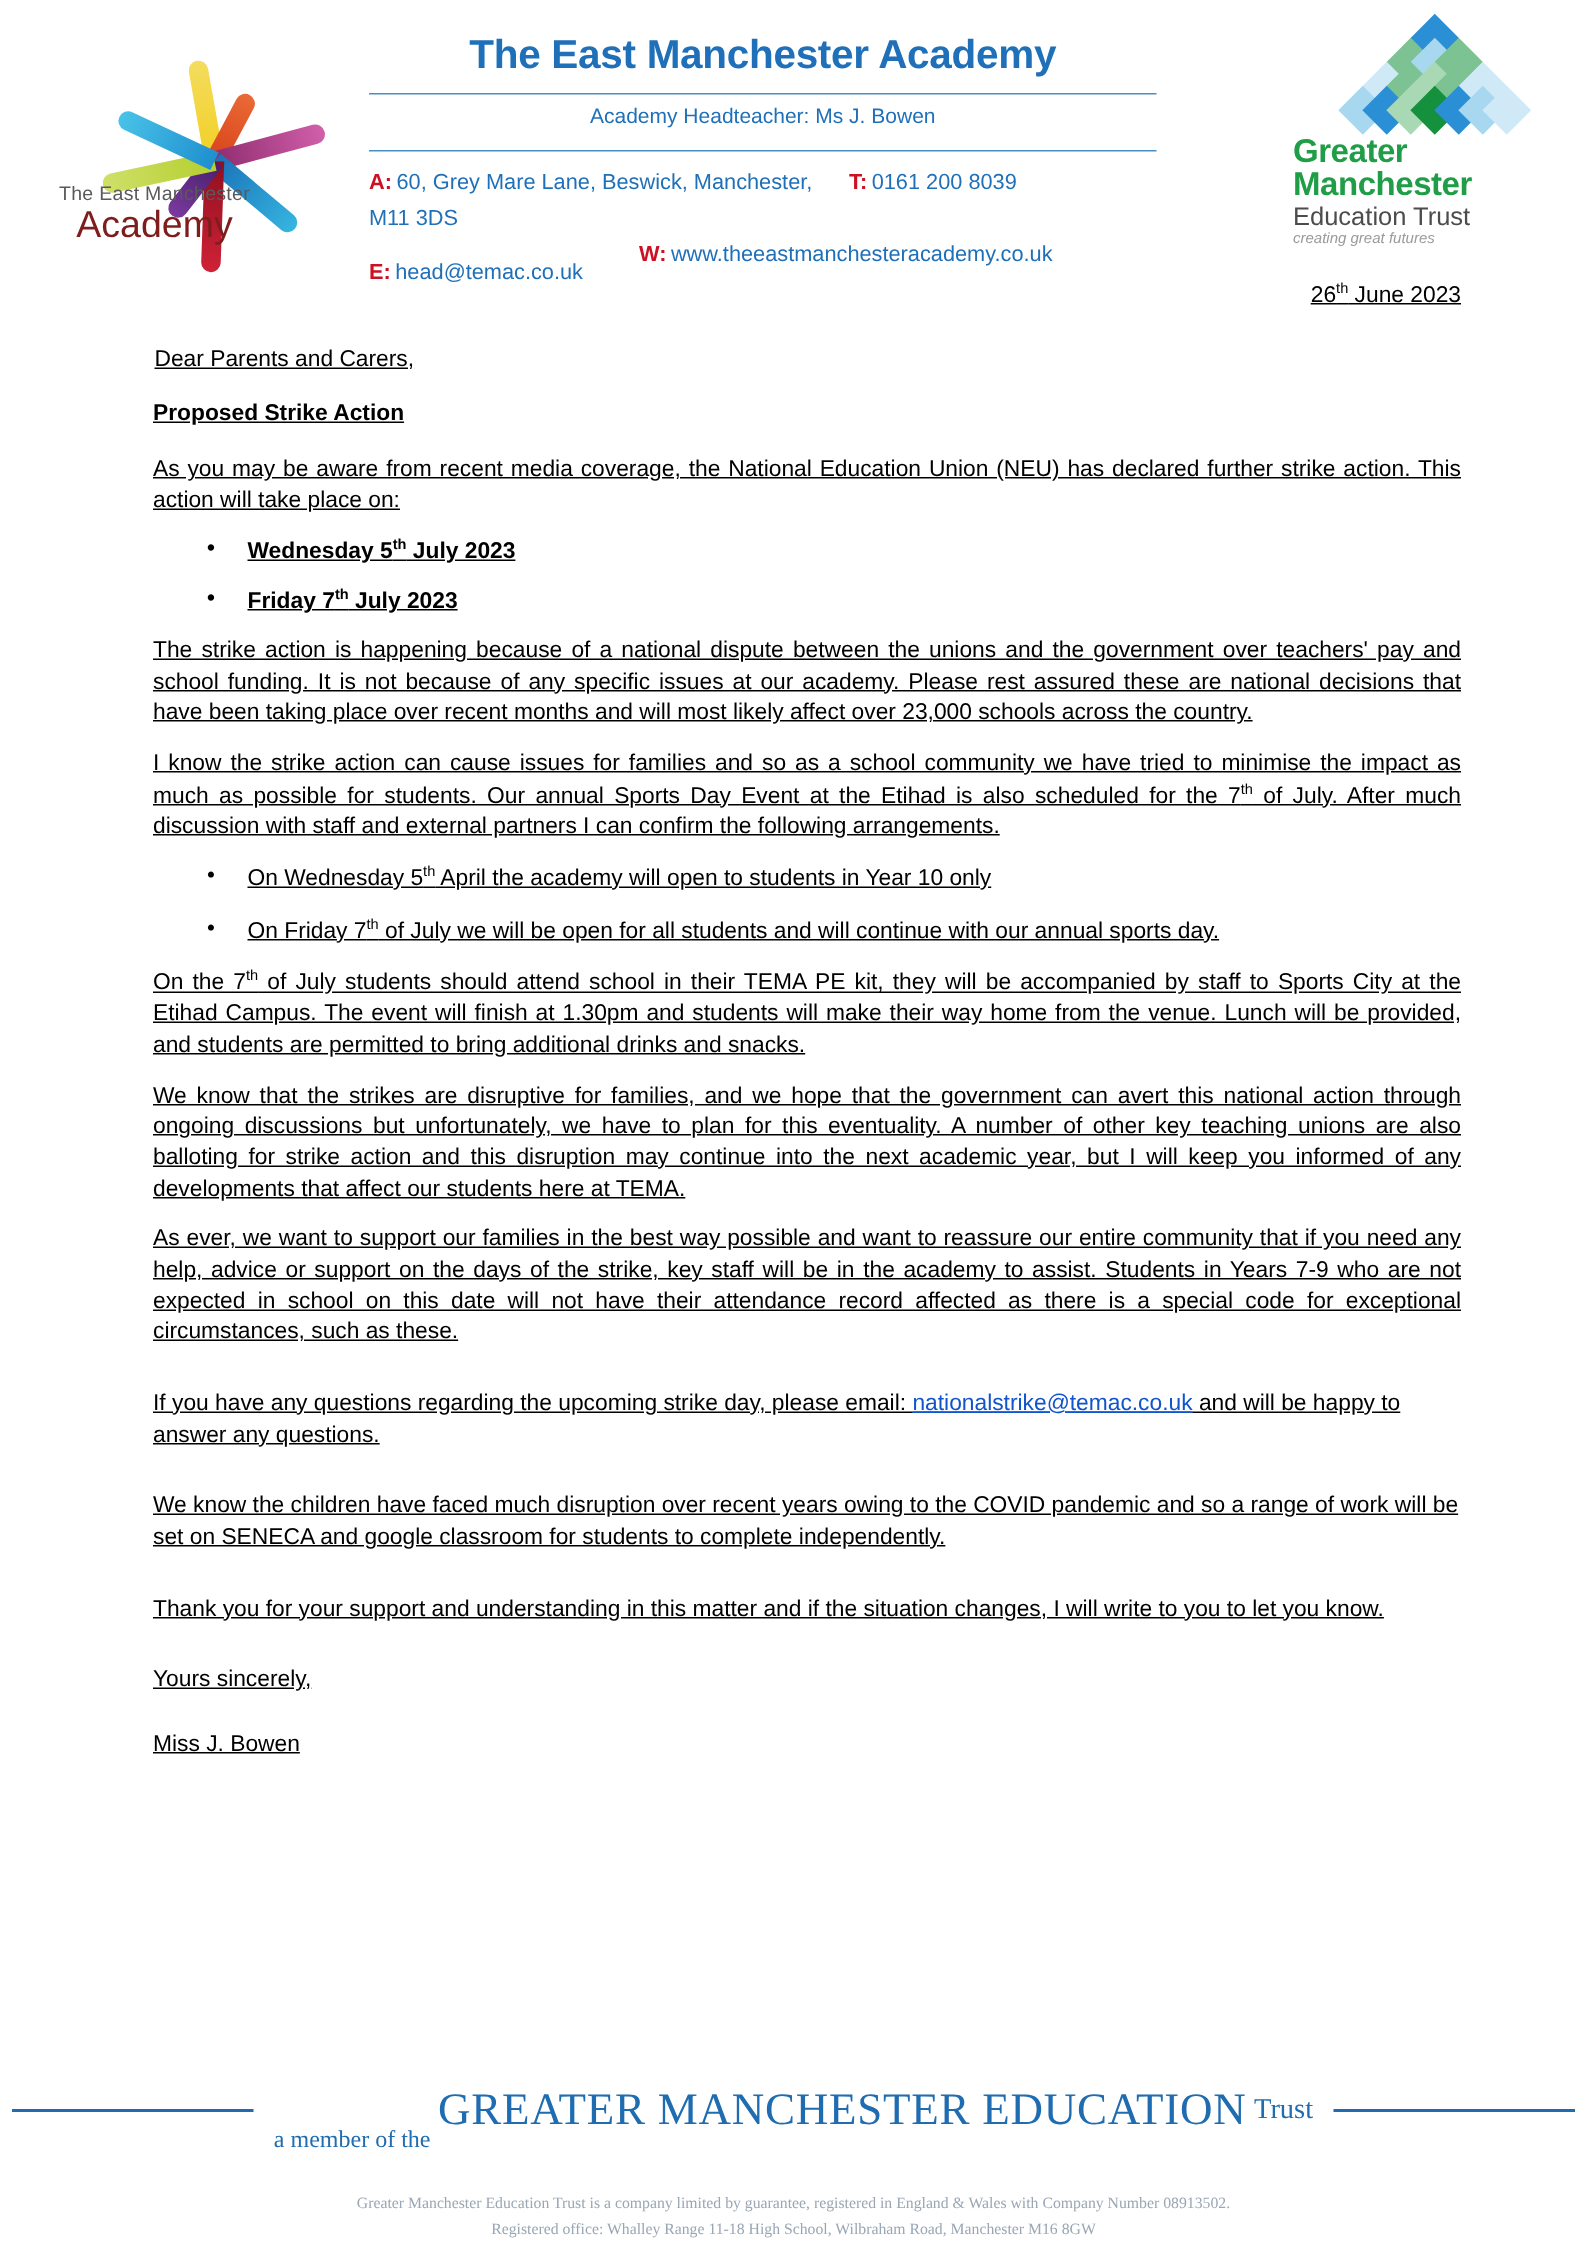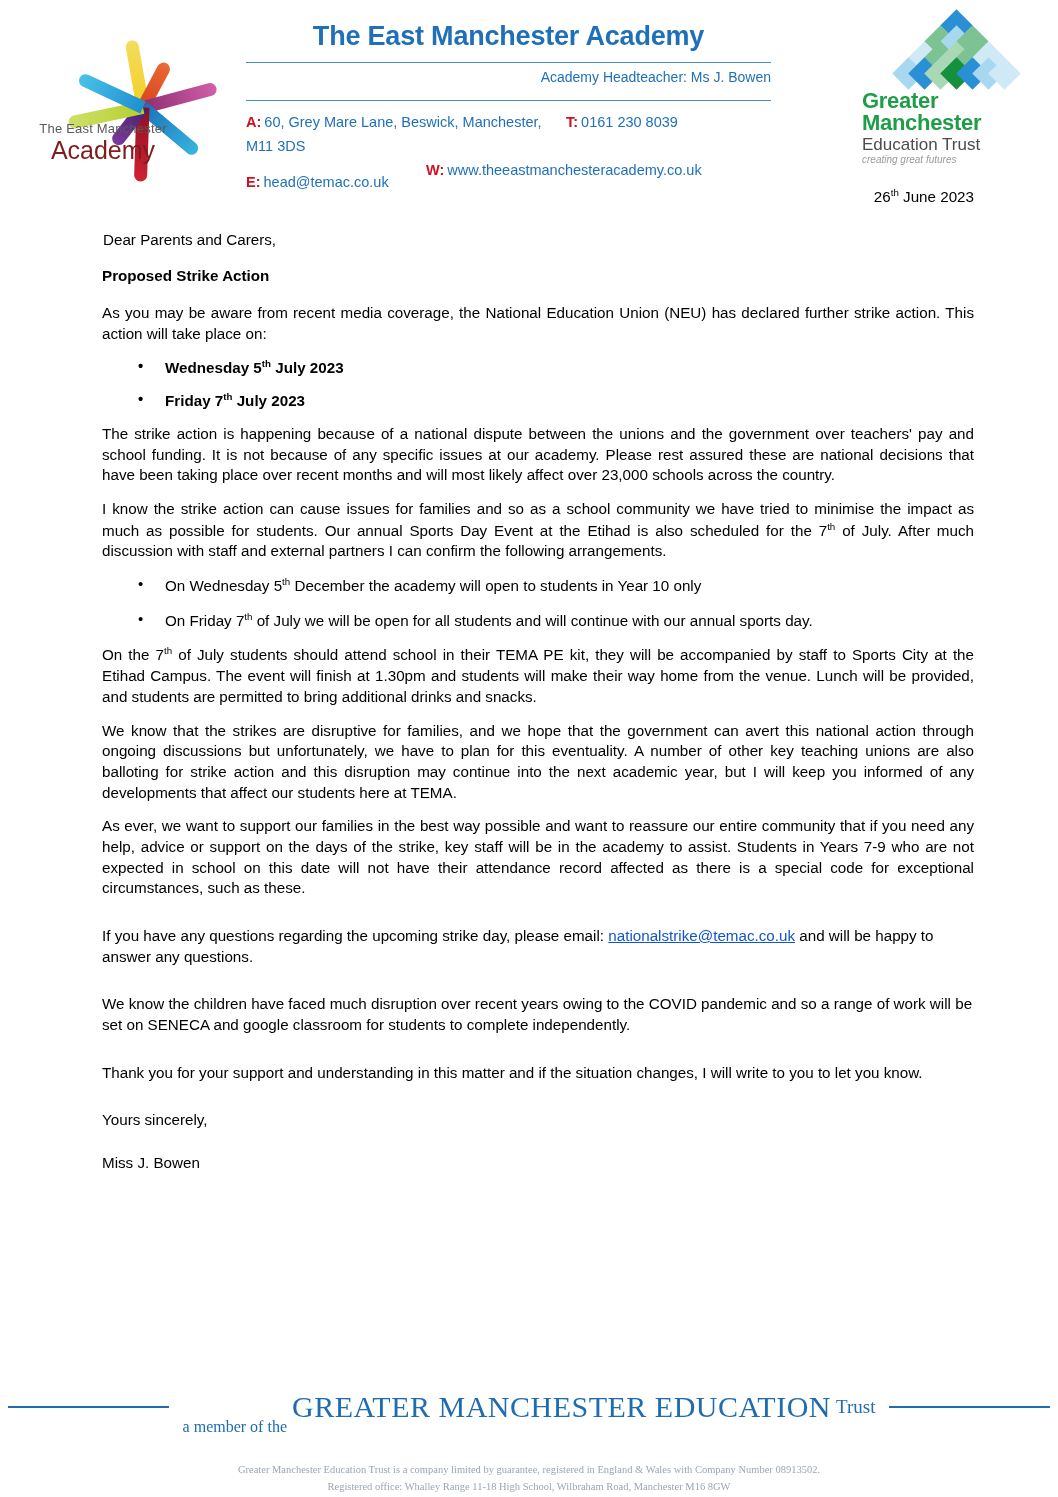--- a/index.html
+++ b/index.html
@@ -84,21 +84,21 @@
     line-height: 1.1;
   }
   .rule {
     height: 1px;
     background: #4a8fc4;
     margin: 10px 0 0 0;
   }
   .head-sub {
     font-size: 14px;
     color: #1f70b8;
-    text-align: right;
+    text-align: center;
     padding: 6px 0 5px 0;
   }
   .contact-block {
     margin-top: 10px;
     font-size: 14.5px;
     color: #1f70b8;
     line-height: 1.65;
   }
   .contact-row {
     display: flex;
@@ -166,20 +166,21 @@
 
   
   .letter-body {
     position: absolute;
     left: 102px;
     top: 186px;
     width: 872px;
     font-size: 15.2px;
     line-height: 1.36;
     color: #000;
+    text-decoration: underline;
   }
   .date-line {
     text-align: right;
     margin-bottom: 22px;
   }
   sup { font-size: 0.64em; vertical-align: super; }
 
   p.para {
     margin: 0 0 13px 0;
     text-align: justify;
@@ -277,21 +278,21 @@
   </div>
 
   <div class="head-center">
     <div class="school-name">The East Manchester Academy</div>
     <div class="rule"></div>
     <div class="head-sub">Academy Headteacher:  Ms J. Bowen</div>
     <div class="rule"></div>
     <div class="contact-block">
       <div class="contact-row">
         <span class="c-a"><span class="lbl">A:</span><span>60, Grey Mare Lane, Beswick, Manchester, M11 3DS</span></span>
-        <span><span class="lbl">T:</span><span>0161 230 8039</span></span>
+        <span><span class="lbl">T:</span><span>0161 200 8039</span></span>
       </div>
       <div class="contact-row">
         <span class="c-e"><span class="lbl">E:</span><span>head@temac.co.uk</span></span>
         <span><span class="lbl">W:</span><span>www.theeastmanchesteracademy.co.uk</span></span>
       </div>
     </div>
   </div>
 
   <div class="gmet-logo">
     <div class="diamonds">
@@ -337,21 +338,21 @@
   <ul class="bl bold">
     <li><span>Wednesday 5</span><sup>th</sup><span> July 2023</span></li>
     <li><span>Friday 7</span><sup>th</sup><span> July 2023</span></li>
   </ul>
 
   <p class="para">The strike action is happening because of a national dispute between the unions and the government over teachers' pay and school funding. It is not because of any specific issues at our academy. Please rest assured these are national decisions that have been taking place over recent months and will most likely affect over 23,000 schools across the country.</p>
 
   <p class="para"><span>I know the strike action can cause issues for families and so as a school community we have tried to minimise the impact as much as possible for students. Our annual Sports Day Event at the Etihad is also scheduled for the 7</span><sup>th</sup><span> of July. After much discussion with staff and external partners I can confirm the following arrangements.</span></p>
 
   <ul class="bl tight">
-    <li><span>On Wednesday 5</span><sup>th</sup><span> December the academy will open to students in Year 10 only</span></li>
+    <li><span>On Wednesday 5</span><sup>th</sup><span> April the academy will open to students in Year 10 only</span></li>
     <li><span>On Friday 7</span><sup>th</sup><span> of July we will be open for all students and will continue with our annual sports day.</span></li>
   </ul>
 
   <p class="para"><span>On the 7</span><sup>th</sup><span> of July students should attend school in their TEMA PE kit, they will be accompanied by staff to Sports City at the Etihad Campus. The event will finish at 1.30pm and students will make their way home from the venue. Lunch will be provided, and students are permitted to bring additional drinks and snacks.</span></p>
 
   <p class="para">We know that the strikes are disruptive for families, and we hope that the government can avert this national action through ongoing discussions but unfortunately, we have to plan for this eventuality. A number of other key teaching unions are also balloting for strike action and this disruption may continue into the next academic year, but I will keep you informed of any developments that affect our students here at TEMA.</p>
 
   <p class="para">As ever, we want to support our families in the best way possible and want to reassure our entire community that if you need any help, advice or support on the days of the strike, key staff will be in the academy to assist. Students in Years 7-9 who are not expected in school on this date will not have their attendance record affected as there is a special code for exceptional circumstances, such as these.</p>
 
   <div class="gap"></div>

